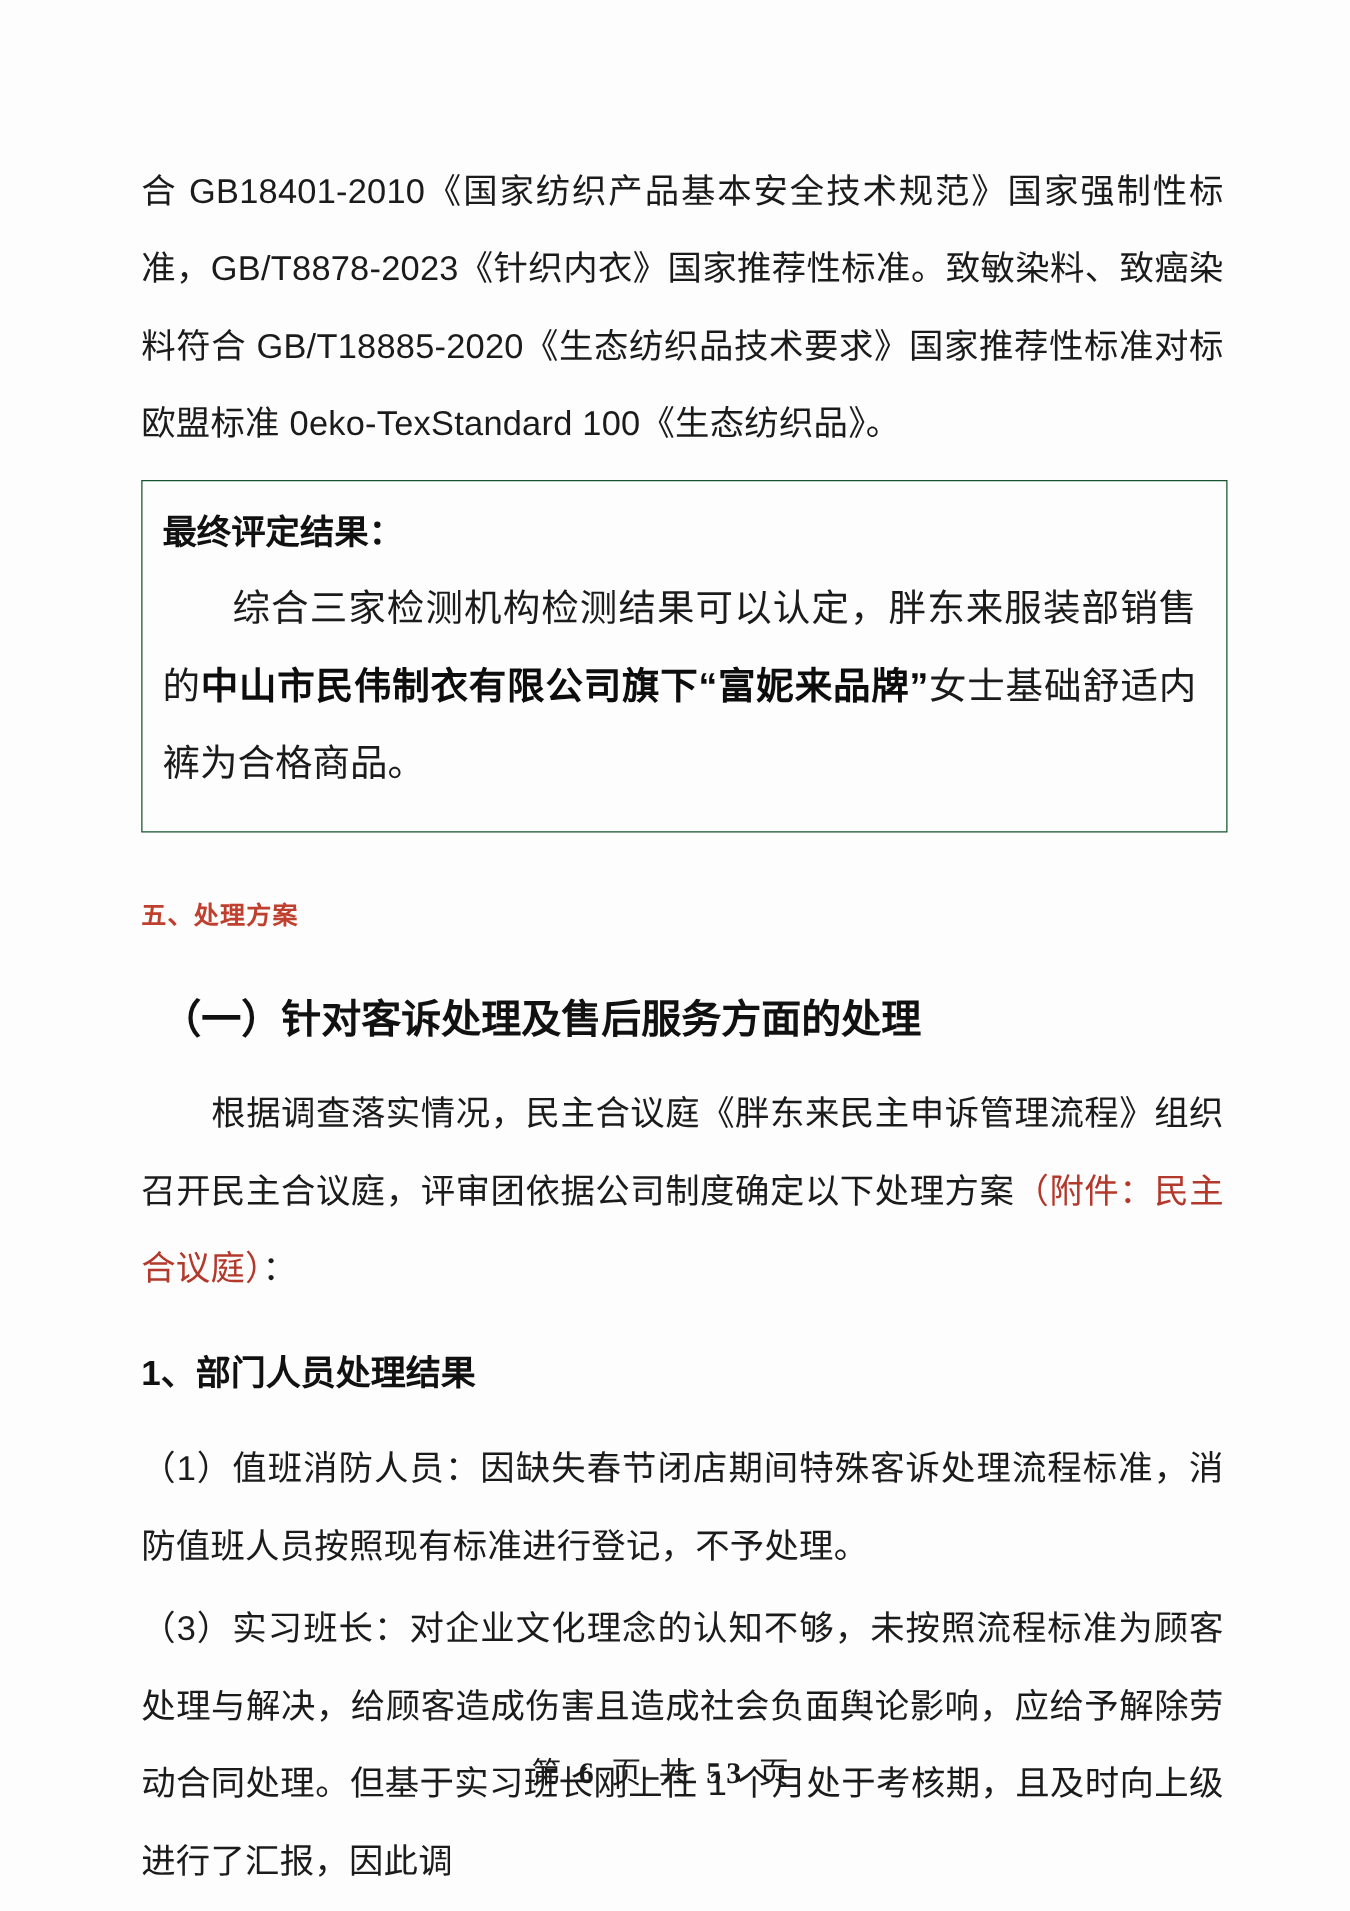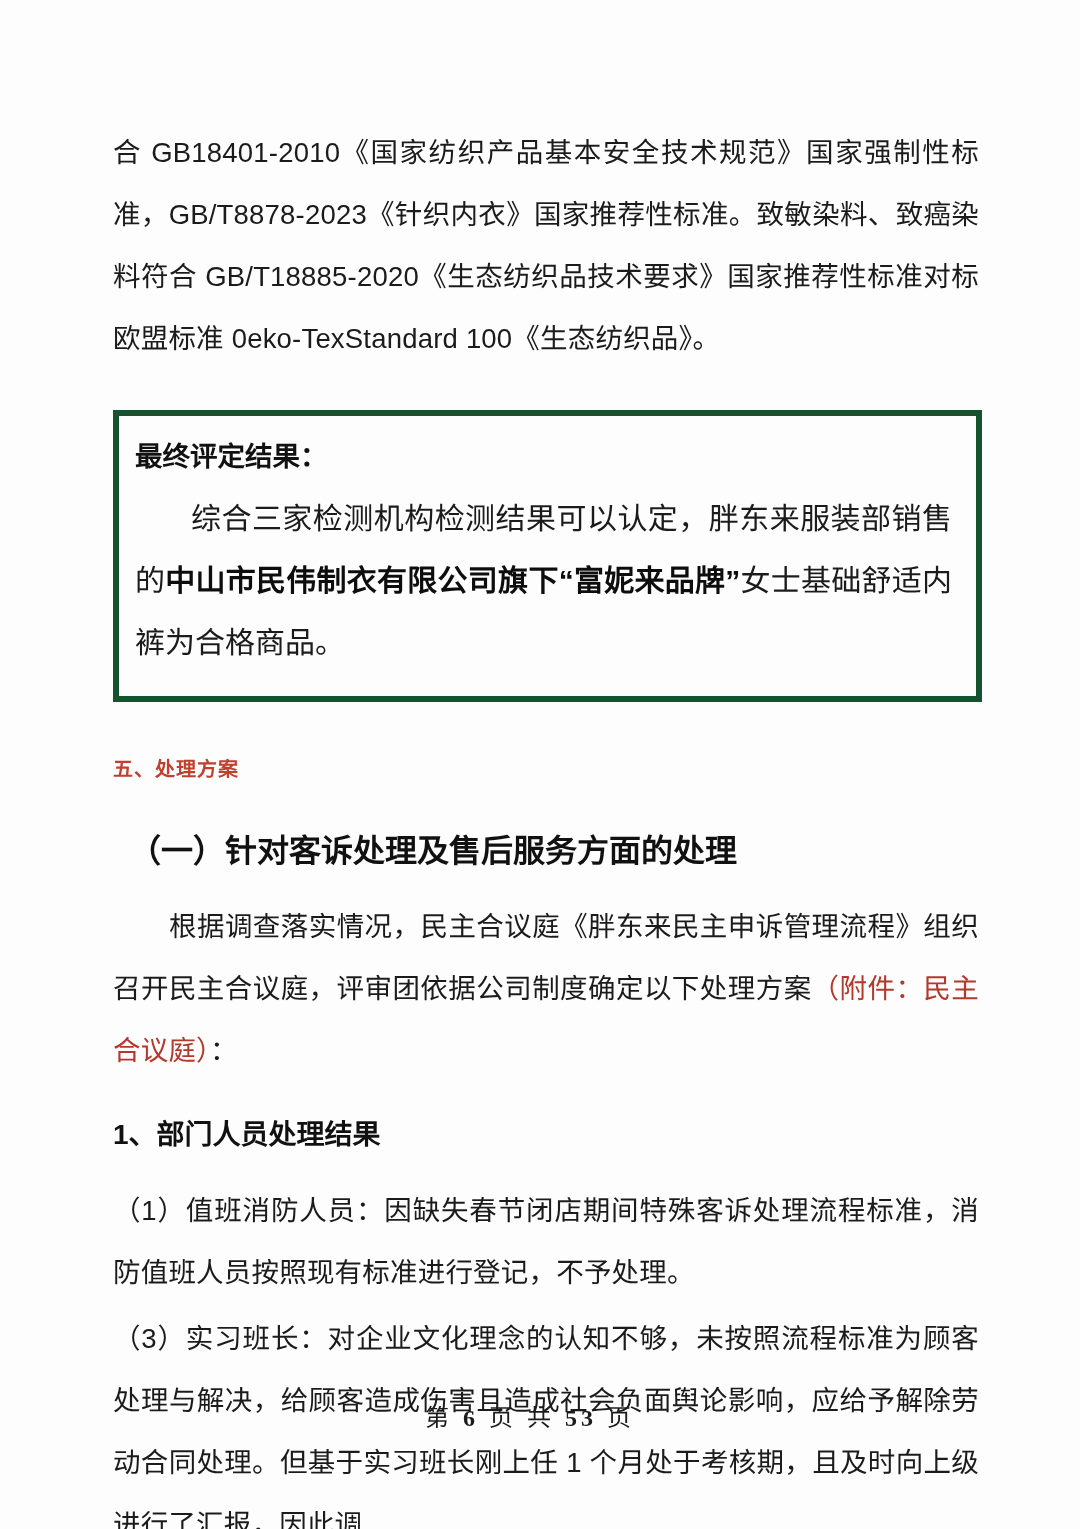--- a/index.html
+++ b/index.html
@@ -33,22 +33,22 @@
     text-align: justify;
     text-justify: inter-ideograph;
     margin: 0;
     color: #1b1b1b;
     font-weight: 400;
   }
   .para.indent { text-indent: 56px; }
 
   
   .result-box {
-    border: 6px solid #14532d;
-    margin-top: 40px;
+    border: 1px solid #14532d;
+    margin-top: 14px;
     padding: 16px 24px 22px 16px;
     box-sizing: border-box;
     width: 869px;
     background: #fdfdfd;
   }
   .result-box .box-title {
     font-size: 27.5px;
     line-height: 50px;
     font-weight: 700;
     margin: 0 0 6px 0;

